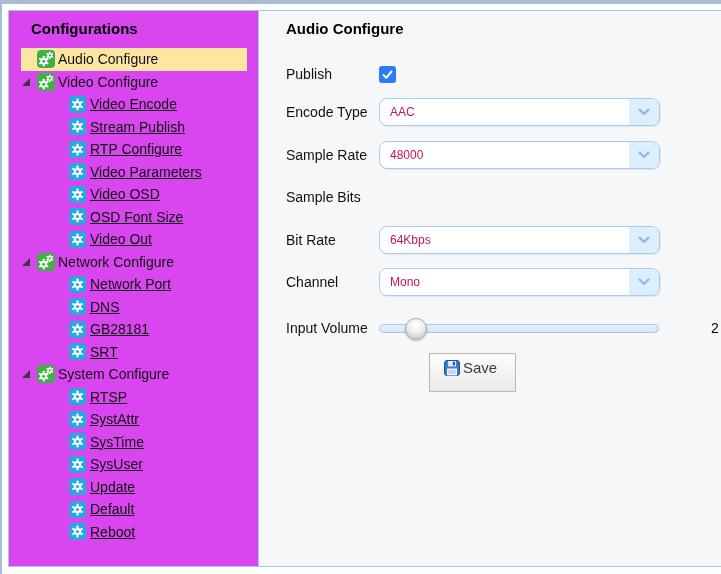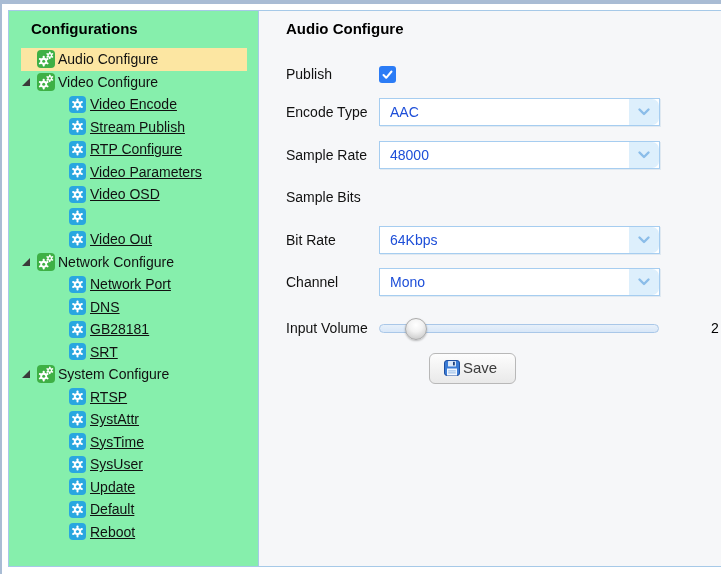--- a/index.html
+++ b/index.html
@@ -7,21 +7,21 @@
     width: 721px; height: 574px; overflow: hidden;
     background: #ffffff;
     font-family: "Liberation Sans", sans-serif;
     color: #111;
   }
   .top-band { position: absolute; top: 0; left: 0; width: 721px; height: 4px; background: #a9bcd4; }
   .left-band { position: absolute; top: 0; left: 0; width: 2px; height: 574px; background: #a9bcd4; }
 
   .sidebar-panel {
     position: absolute; left: 8px; top: 10px; width: 278px; height: 557px;
-    background: #86efac; border: 1px solid #a6c9e8;
+    background: #d946ef; border: 1px solid #a6c9e8;
   }
   .sidebar-title {
     padding: 9px 0 6px 22px;
     font-size: 15px; font-weight: bold; color: #000;
   }
   .tree { position: absolute; left: 0; top: 37px; width: 100%; }
   .tree-row {
     display: flex; align-items: center;
     height: 22.5px; margin-left: 12px; width: 226px;
     font-size: 14px; white-space: nowrap; cursor: default;
@@ -48,23 +48,23 @@
   .form-label { width: 93px; flex: none; color: #111; }
 
   .checkbox {
     width: 17px; height: 17px; border-radius: 3px;
     background: #2b7cf6; display: flex; align-items: center; justify-content: center;
     cursor: pointer;
   }
 
   .select-box {
     position: relative; width: 281px; height: 28px;
-    background: #ffffff; border: 1px solid #a6cdf0; border-radius: 0;
+    background: #ffffff; border: 1px solid #a6cdf0; border-radius: 8px;
     display: flex; align-items: center;
-    padding-left: 10px; font-size: 14px; color: #1d4ed8;
+    padding-left: 10px; font-size: 12px; color: #be185d;
     box-shadow: 1px 1px 0 rgba(160,190,220,0.25);
     cursor: pointer;
   }
   .chevron-zone {
     position: absolute; right: 0; top: 0; width: 30px; height: 100%;
     background: #ddeffc; border-radius: 0 7px 7px 0;
     display: flex; align-items: center; justify-content: center;
   }
 
   .slider-track {
@@ -77,23 +77,23 @@
     background: radial-gradient(circle at 50% 30%, #ffffff 0%, #f2f2f2 40%, #cfcfcf 80%, #bdbdbd 100%);
     border: 1px solid #aaaaaa;
     box-shadow: 0 1px 2px rgba(0,0,0,0.25);
     cursor: pointer;
   }
   .slider-value { position: absolute; left: 425px; font-size: 14px; color: #000; }
 
   .save-row { position: absolute; left: 27px; top: 342px; width: 373px; text-align: center; }
   .save-button {
     display: inline-flex; align-items: center; gap: 3px;
-    padding: 5px 18px 7px 14px;
+    padding: 5px 18px 15px 14px;
     background: linear-gradient(#fdfdfd, #e9e9e9);
-    border: 1px solid #b8b8b8; border-radius: 6px;
+    border: 1px solid #b8b8b8; border-radius: 0;
     font-size: 15px; color: #3c3c3c; cursor: pointer;
     font-family: "Liberation Sans", sans-serif;
   }
 </style>
 </head>
 <body>
 
 <div class="top-band"></div>
 <div class="left-band"></div>
 
@@ -235,20 +235,21 @@
             <rect width="17" height="17" rx="4" fill="#29a7e0"></rect>
             <g fill="#fff" transform="translate(8.5,8.5)">
               <rect x="-1" y="-6" width="2" height="12" rx="0.8"></rect>
               <rect x="-1" y="-6" width="2" height="12" rx="0.8" transform="rotate(60)"></rect>
               <rect x="-1" y="-6" width="2" height="12" rx="0.8" transform="rotate(120)"></rect>
               <circle r="3.6"></circle>
               <circle r="1.6" fill="#29a7e0"></circle>
             </g>
           </svg>
         </span>
+        <span class="tree-label">OSD Font Size</span>
       </div>
       <div class="tree-row level1">
         <span class="tree-icon">
           <svg width="17" height="17" viewBox="0 0 17 17">
             <rect width="17" height="17" rx="4" fill="#29a7e0"></rect>
             <g fill="#fff" transform="translate(8.5,8.5)">
               <rect x="-1" y="-6" width="2" height="12" rx="0.8"></rect>
               <rect x="-1" y="-6" width="2" height="12" rx="0.8" transform="rotate(60)"></rect>
               <rect x="-1" y="-6" width="2" height="12" rx="0.8" transform="rotate(120)"></rect>
               <circle r="3.6"></circle>

